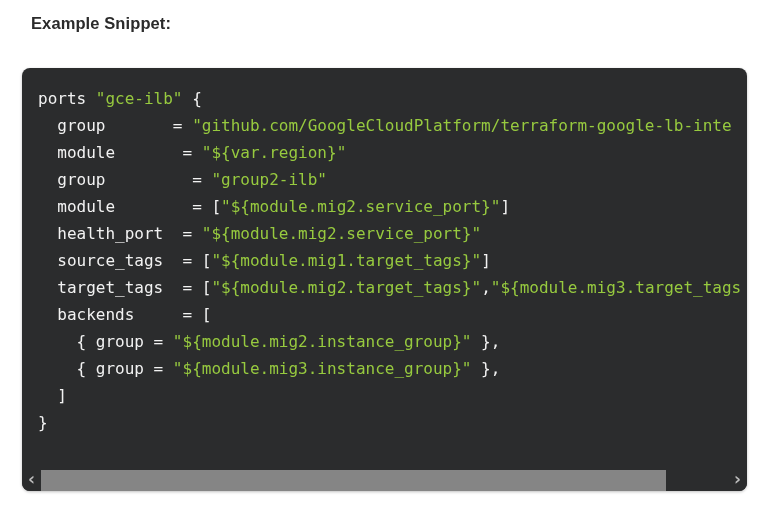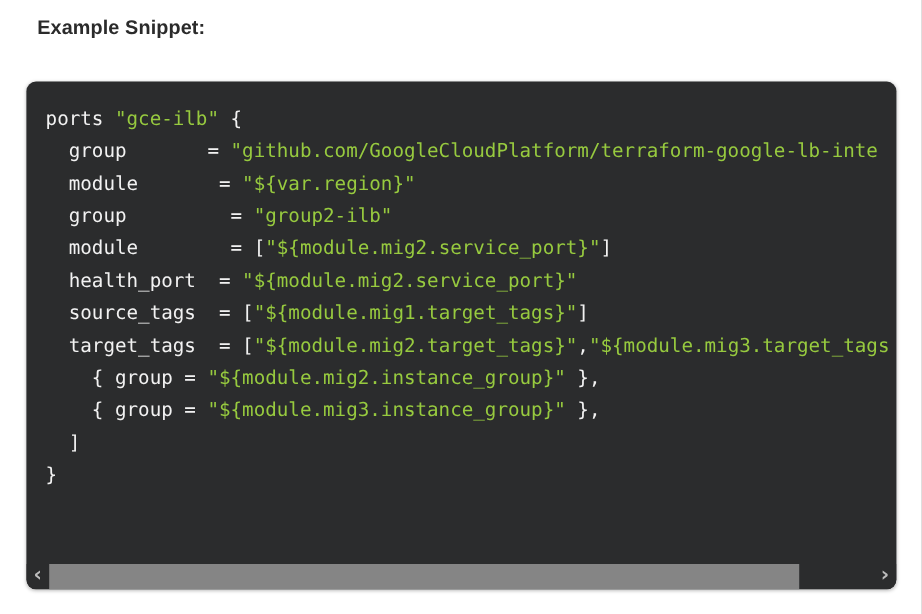--- a/index.html
+++ b/index.html
@@ -92,20 +92,21 @@
 <div class="code-block">
   <div class="code-scroll">
       <div class="code-line"><span class="tok-plain">ports </span><span class="tok-string">"gce-ilb"</span><span class="tok-plain"> {</span></div>
       <div class="code-line"><span class="tok-plain">  group       = </span><span class="tok-string">"github.com/GoogleCloudPlatform/terraform-google-lb-inte</span></div>
       <div class="code-line"><span class="tok-plain">  module       = </span><span class="tok-string">"${var.region}"</span></div>
       <div class="code-line"><span class="tok-plain">  group         = </span><span class="tok-string">"group2-ilb"</span></div>
       <div class="code-line"><span class="tok-plain">  module        = </span><span class="tok-plain">[</span><span class="tok-string">"${module.mig2.service_port}"</span><span class="tok-plain">]</span></div>
       <div class="code-line"><span class="tok-plain">  health_port  = </span><span class="tok-string">"${module.mig2.service_port}"</span></div>
       <div class="code-line"><span class="tok-plain">  source_tags  = </span><span class="tok-plain">[</span><span class="tok-string">"${module.mig1.target_tags}"</span><span class="tok-plain">]</span></div>
       <div class="code-line"><span class="tok-plain">  target_tags  = </span><span class="tok-plain">[</span><span class="tok-string">"${module.mig2.target_tags}"</span><span class="tok-plain">,</span><span class="tok-string">"${module.mig3.target_tags</span></div>
+      <div class="code-line"><span class="tok-plain">  backends     = </span><span class="tok-plain">[</span></div>
       <div class="code-line"><span class="tok-plain">    { group = </span><span class="tok-string">"${module.mig2.instance_group}"</span><span class="tok-plain"> },</span></div>
       <div class="code-line"><span class="tok-plain">    { group = </span><span class="tok-string">"${module.mig3.instance_group}"</span><span class="tok-plain"> },</span></div>
       <div class="code-line"><span class="tok-plain">  ]</span></div>
       <div class="code-line"><span class="tok-plain">}</span></div>
     </div>
 
   <div class="hscrollbar">
     <div class="scroll-arrow-btn">
       <span>‹</span>
     </div>

